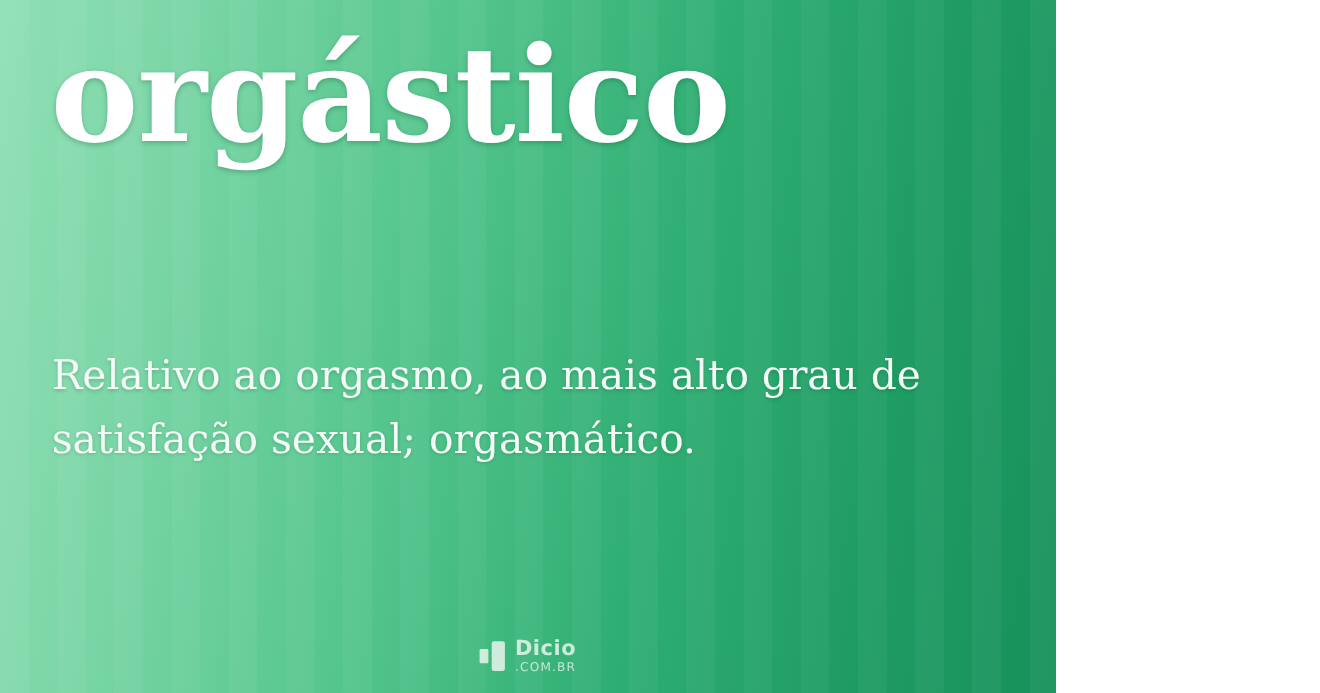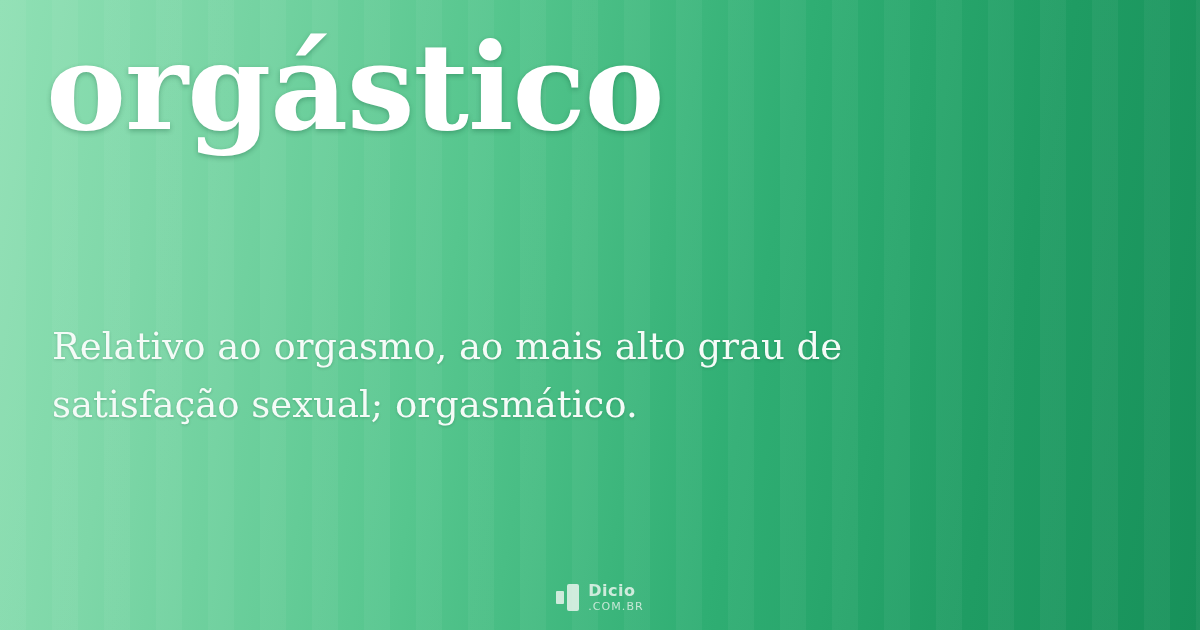--- a/index.html
+++ b/index.html
@@ -7,21 +7,21 @@
     padding: 0;
   }
   body {
     width: 1200px;
     height: 630px;
     overflow: hidden;
     font-family: "Liberation Serif", serif;
   }
   .card {
     position: relative;
-    width: 1200px;
+    width: 960px;
     height: 630px;
     box-sizing: border-box;
     background:
       repeating-linear-gradient(90deg,
         rgba(255,255,255,0.045) 0px,
         rgba(255,255,255,0.045) 26px,
         rgba(255,255,255,0.000) 26px,
         rgba(255,255,255,0.000) 52px),
       linear-gradient(100deg, #8fe0b4 0%, #7ed7a8 14%, #56c68e 38%, #2fae73 62%, #1f9c63 82%, #17915a 100%);
     overflow: hidden;
@@ -38,21 +38,21 @@
     letter-spacing: -1px;
     color: #ffffff;
     text-shadow: 0 2px 5px rgba(0, 70, 40, 0.30);
     white-space: nowrap;
   }
   .definition {
     position: absolute;
     left: 40px;
     top: 306px;
     width: 980px;
-    margin: 12px;
+    margin: 7px;
     font-family: "DejaVu Serif", serif;
     font-weight: 400;
     font-size: 37px;
     line-height: 1.58;
     color: #f4fbf7;
     text-shadow: 0 1px 3px rgba(0, 70, 40, 0.22);
   }
   .logo {
     position: absolute;
     left: 0;
@@ -82,21 +82,21 @@
     border-radius: 2px;
   }
   .logo-text {
     display: flex;
     flex-direction: column;
     line-height: 1;
   }
   .logo-name {
     font-family: "DejaVu Sans", sans-serif;
     font-weight: 700;
-    font-size: 16px;
+    font-size: 19px;
     letter-spacing: 0.5px;
     color: #eef7f1;
   }
   .logo-tld {
     font-family: "DejaVu Sans", sans-serif;
     font-weight: 400;
     font-size: 11px;
     letter-spacing: 1.1px;
     color: #e3f2e9;
     margin-top: 2px;

